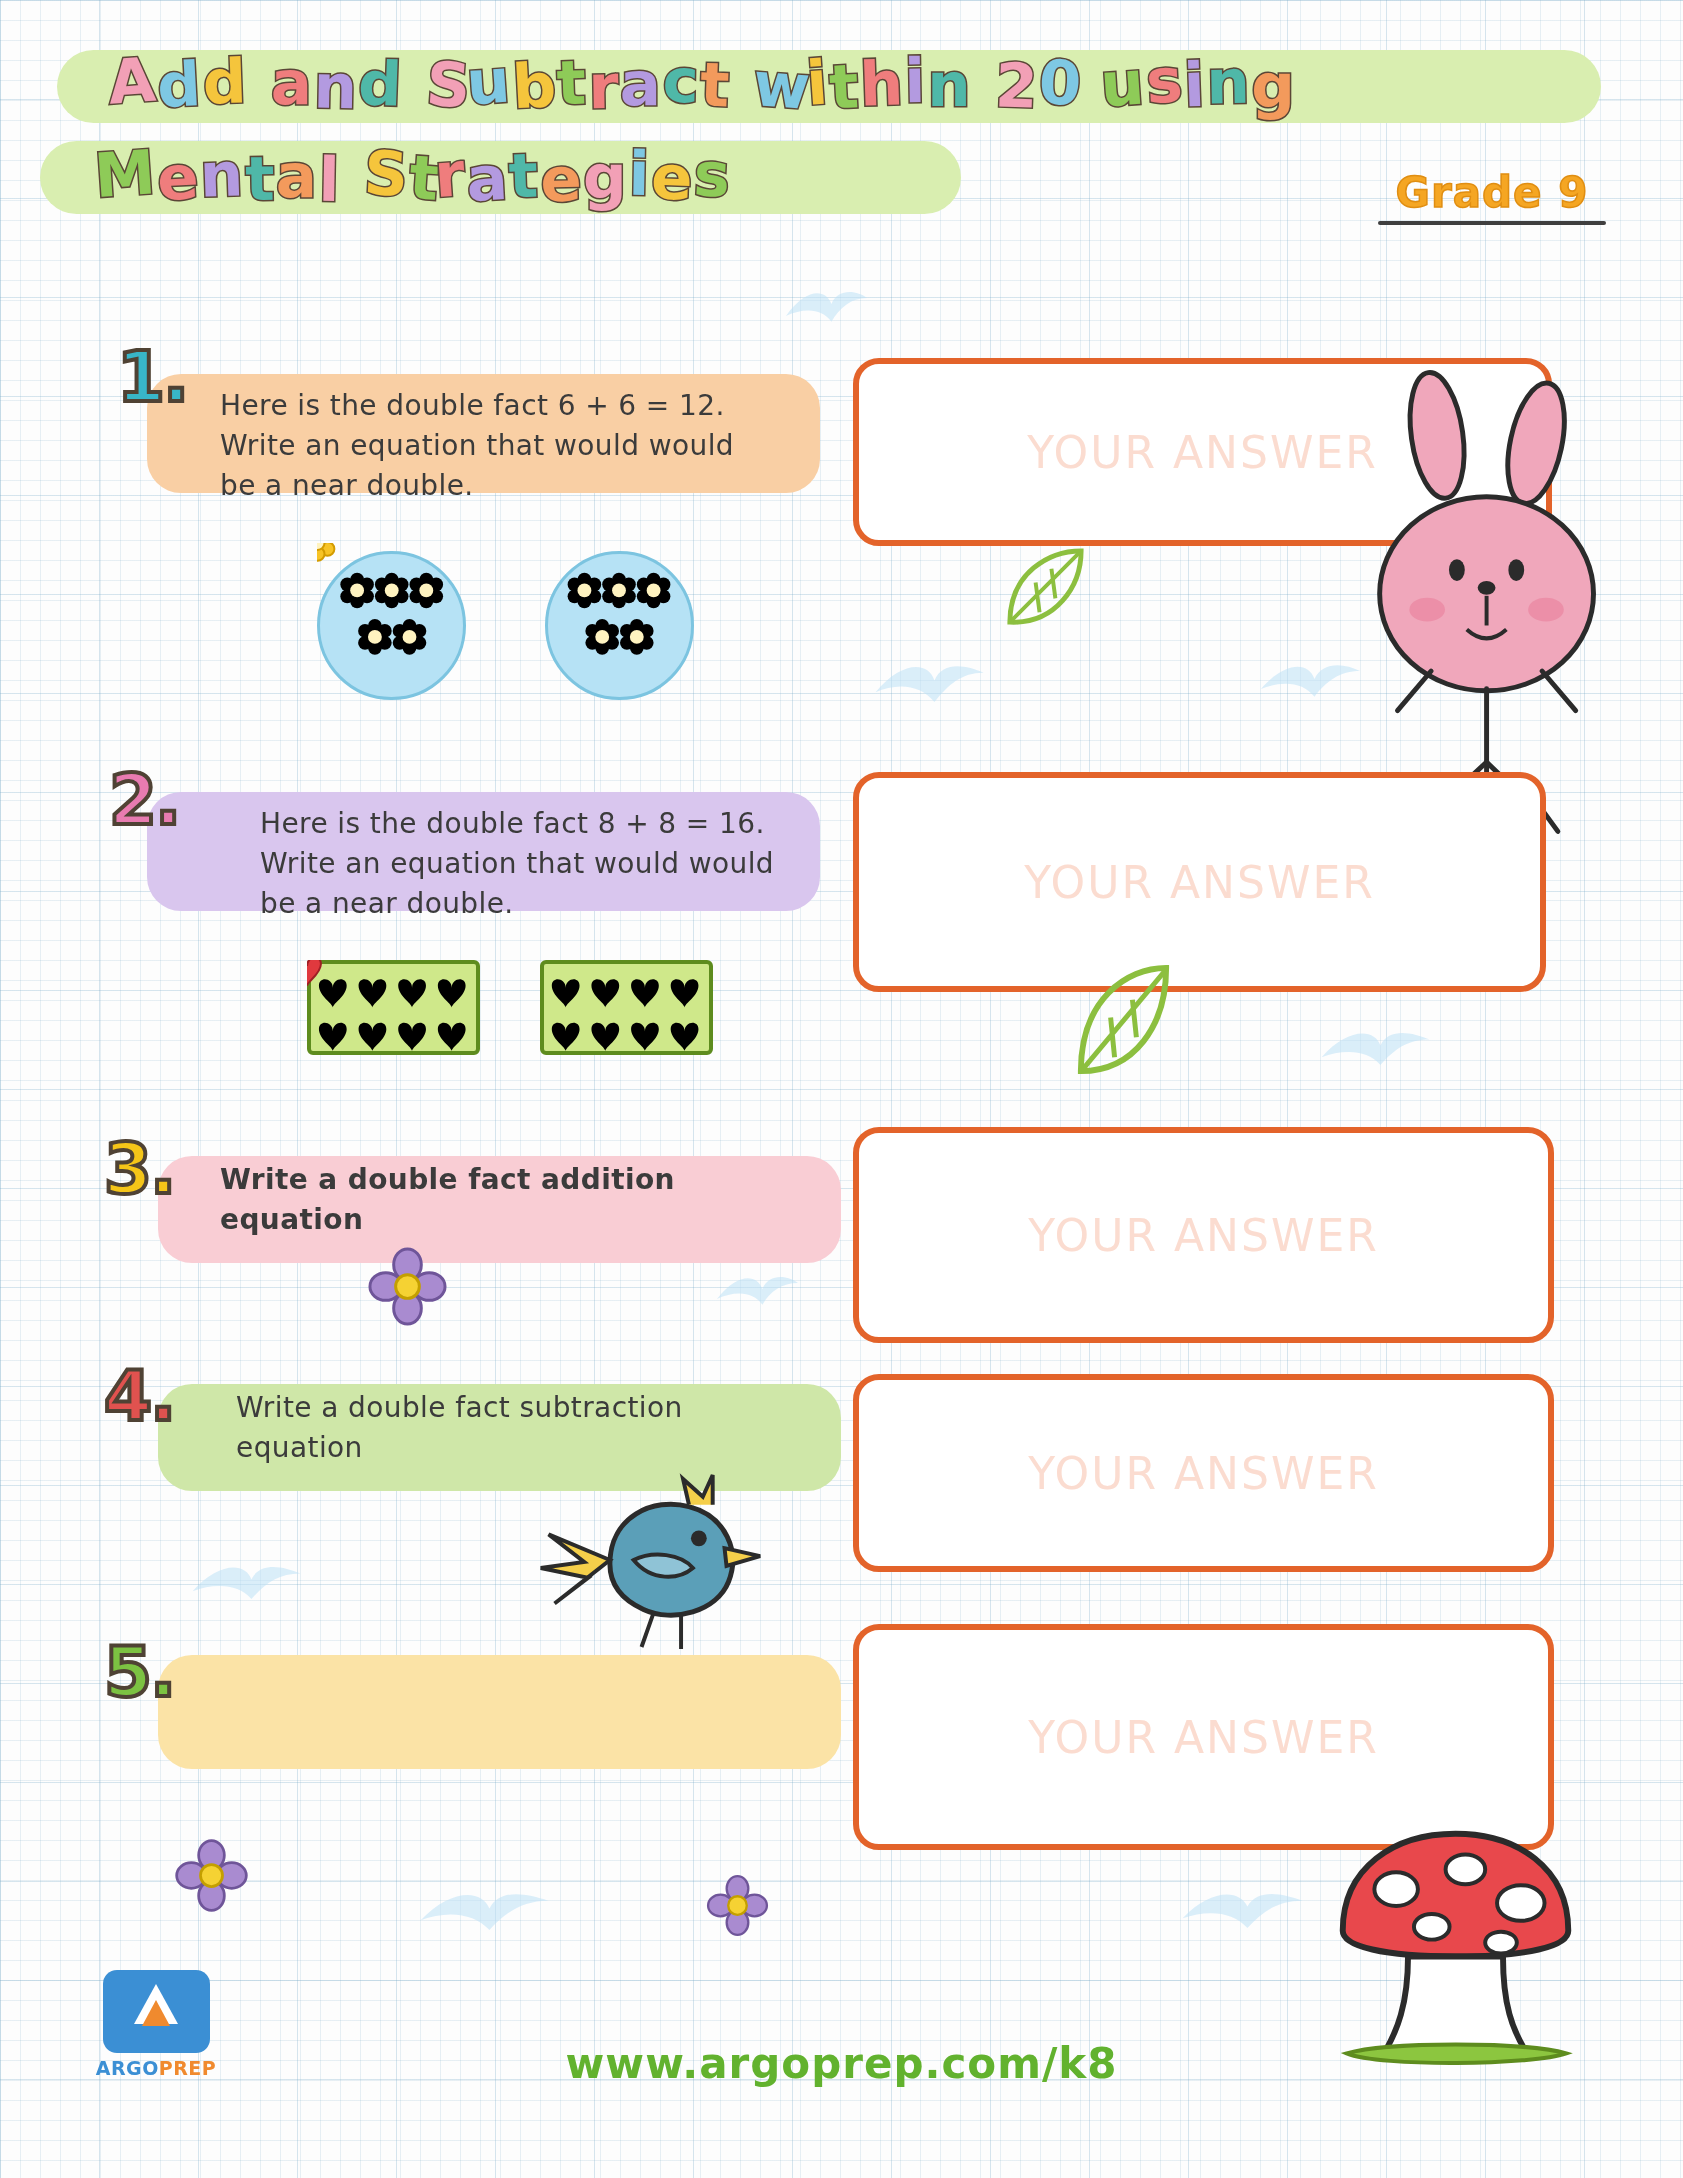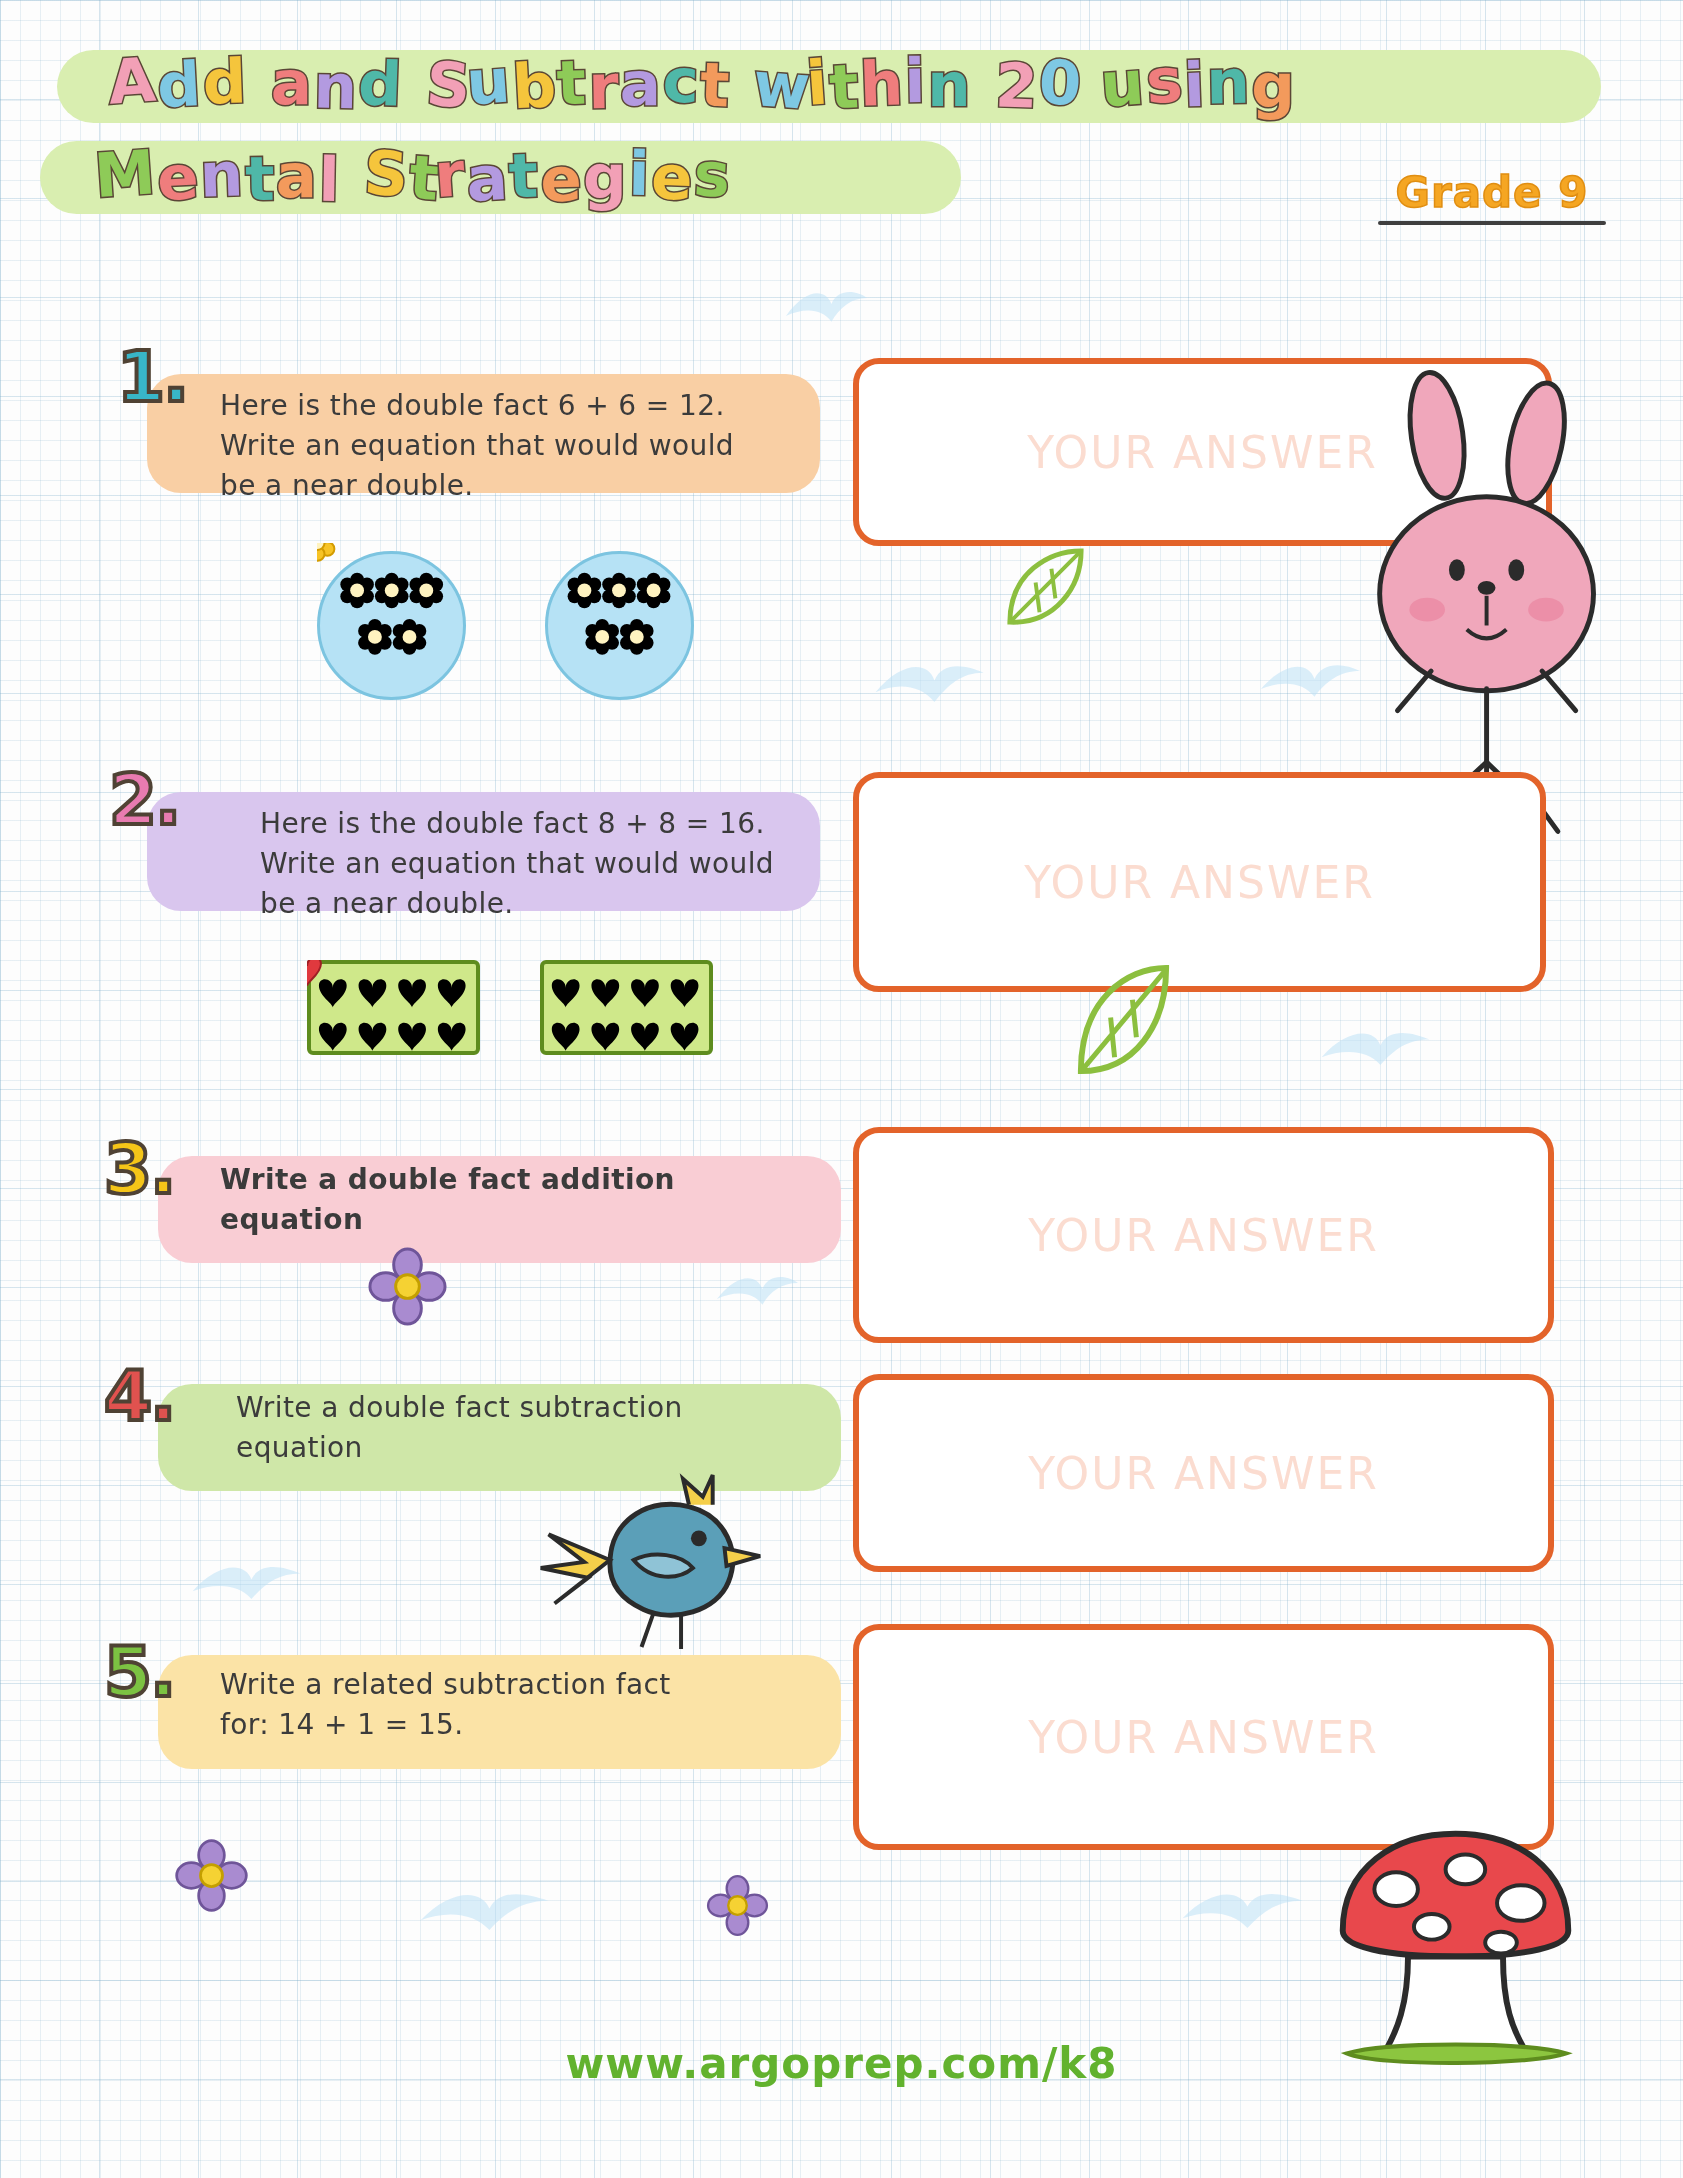--- a/index.html
+++ b/index.html
@@ -341,21 +341,20 @@
     <path d="M120 96 C140 86 168 90 180 104 C166 116 138 118 120 96 Z" fill="#8fc3d6" stroke="#2b2b2b" stroke-width="4"></path>
     <circle cx="186" cy="74" r="8" fill="#2b2b2b"></circle>
     <path d="M212 84 L248 92 L214 102 Z" fill="#f5cf4a" stroke="#2b2b2b" stroke-width="4"></path>
     <path d="M176 40 L170 14 L190 32 L200 10 L200 40" fill="#f5cf4a" stroke="#2b2b2b" stroke-width="4"></path>
     <path d="M96 96 L34 70 L70 98 L26 104 L74 114 L40 140 Z" fill="#f5cf4a" stroke="#2b2b2b" stroke-width="4"></path>
     <path d="M140 150 L128 184 M168 150 L168 186" stroke="#2b2b2b" stroke-width="4" fill="none"></path>
   </svg>
 
   <div class="q-hl" style="left:158px;top:1655px;width:683px;height:114px;background:#fbe3a6;"></div>
   <div class="q-num" style="left:104px;top:1632px;color:#7cc242;">5.</div>
-  <div class="q-text" style="left:220px;top:1665px;width:634px;">Write a related subtraction fact<br>for: <b>14 + 1 = 15</b>.</div>
 
   <div class="ans-box" style="left:853px;top:1624px;width:701px;height:226px;">
     <span class="ans-label">YOUR ANSWER</span>
   </div>
 
   <svg style="position:absolute;left:173px;top:1837px;" width="77" height="77" viewBox="0 0 84 84">
     <g fill="#a98bd0" stroke="#6f5599" stroke-width="3">
       <ellipse cx="42" cy="20" rx="14" ry="16"></ellipse>
         <ellipse cx="64" cy="42" rx="16" ry="14"></ellipse>
       <ellipse cx="42" cy="64" rx="14" ry="16"></ellipse>
@@ -381,15 +380,23 @@
       <ellipse cx="206" cy="92" rx="24" ry="18"></ellipse>
       <ellipse cx="116" cy="116" rx="18" ry="13"></ellipse>
       <ellipse cx="186" cy="132" rx="16" ry="11"></ellipse>
     </g>
     <path d="M92 146 C92 196 80 222 70 240 C100 252 180 252 210 240 C198 220 188 196 188 146 Z" fill="#ffffff" stroke="#2b2b2b" stroke-width="6"></path>
     <path d="M30 244 C70 232 210 232 252 244 C218 256 64 258 30 244 Z" fill="#8cc63f" stroke="#5e8c1e" stroke-width="4"></path>
   </svg>
 
   <div id="footer-url">www.argoprep.com/k8</div>
 
+  <div id="logo">
+    <div id="logo-badge"></div>
+    <div id="logo-tri"></div>
+    <div id="logo-tri-in"></div>
+    <div id="logo-word">
+      <span class="lw-argo">ARGO</span><span class="lw-prep">PREP</span>
+    </div>
+  </div>
 
 </div>
 
 
 </body></html>

